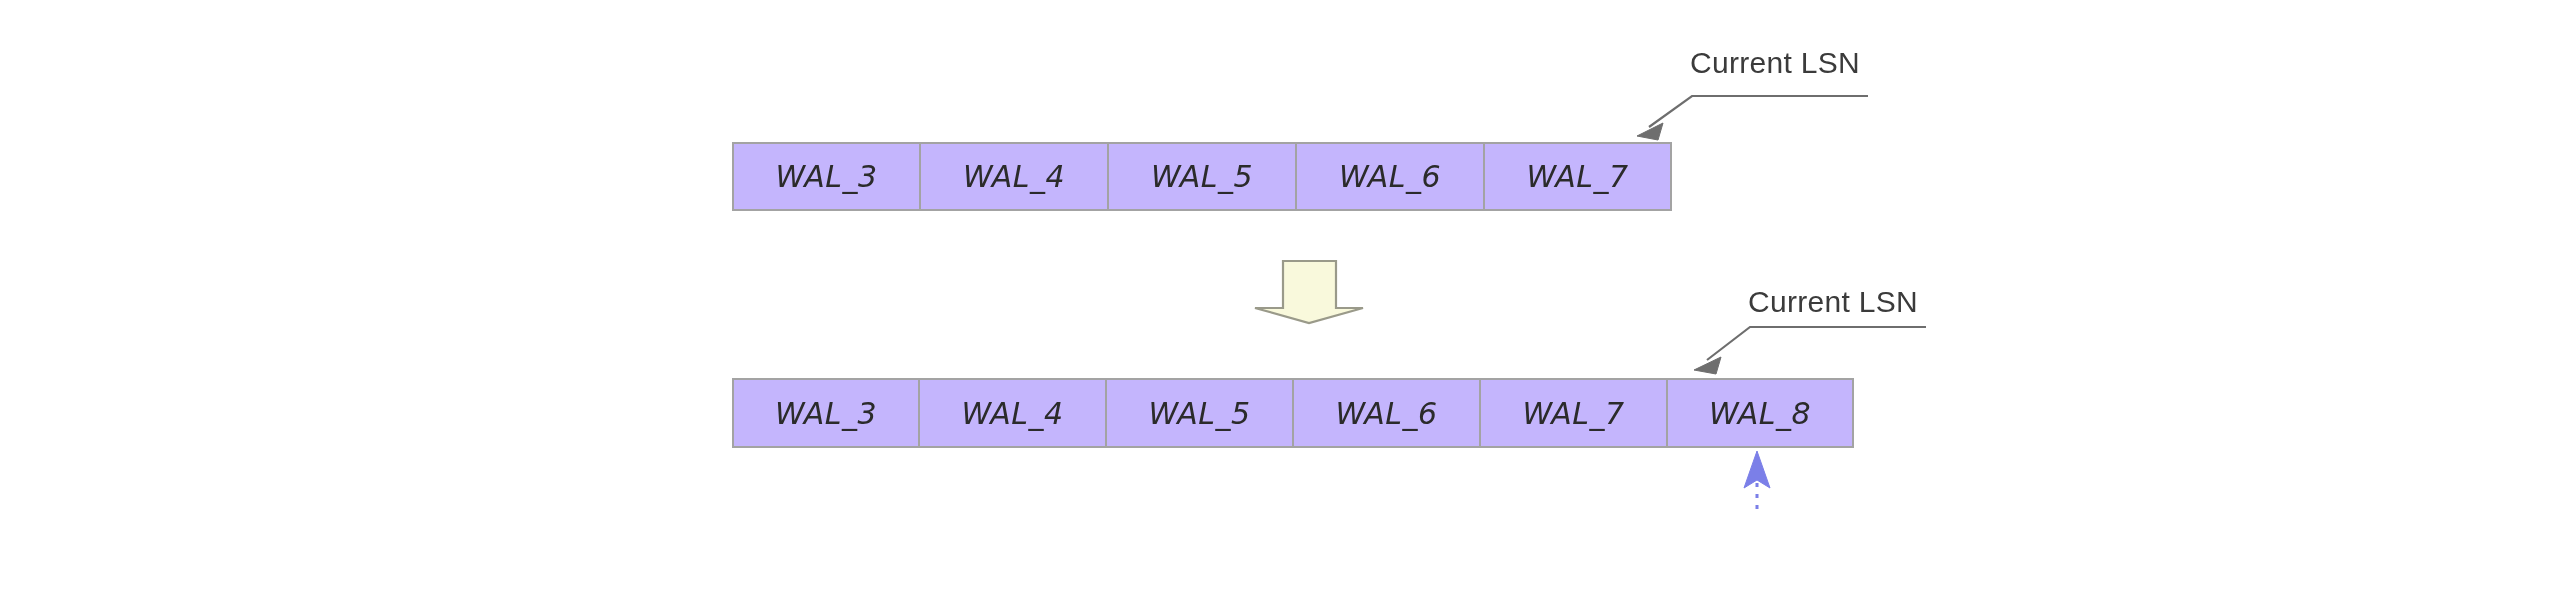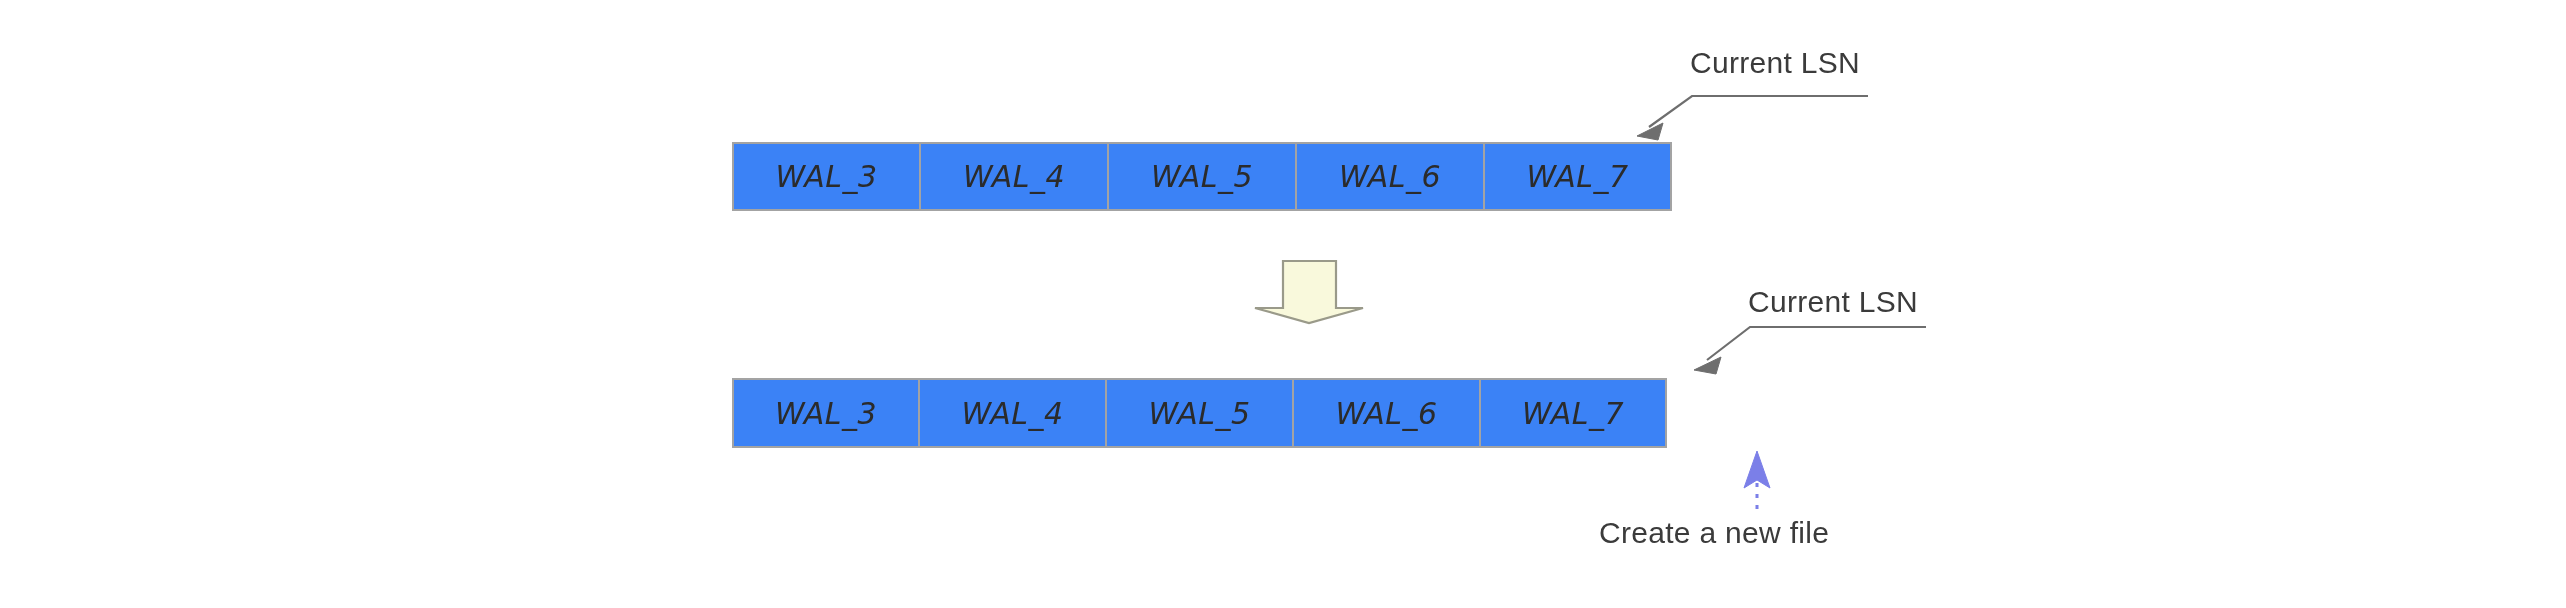--- a/index.html
+++ b/index.html
@@ -22,21 +22,21 @@
   .wal-row {
     position: absolute;
     display: flex;
     box-sizing: border-box;
   }
   .wal-cell {
     box-sizing: border-box;
     border: 2px solid #a3a3a3;
     border-right-width: 1px;
     border-left-width: 1px;
-    background: #3b82f6;
+    background: #c4b5fd;
     display: flex;
     align-items: center;
     justify-content: center;
     font-family: "DejaVu Sans", sans-serif;
     font-style: italic;
     font-size: 30px;
     color: #2b2b2b;
     letter-spacing: 0.5px;
     white-space: nowrap;
   }
@@ -83,27 +83,27 @@
     <div class="wal-cell">WAL_6</div>
     <div class="wal-cell">WAL_7</div>
   </div>
 
   <div class="wal-row" id="row2">
     <div class="wal-cell">WAL_3</div>
     <div class="wal-cell">WAL_4</div>
     <div class="wal-cell">WAL_5</div>
     <div class="wal-cell">WAL_6</div>
     <div class="wal-cell">WAL_7</div>
+    <div class="wal-cell">WAL_8</div>
   </div>
 
   <div class="annot-label" id="lsn-label-1">Current LSN</div>
 
   <div class="annot-label" id="lsn-label-2">Current LSN</div>
 
-  <div class="annot-label" id="create-label">Create a new file</div>
 
   <svg id="overlay" viewBox="0 0 2566 608">
 
     <g>
       <path d="M 1868 96 L 1692 96 L 1649 127" fill="none" stroke="#6e6e6e" stroke-width="2.2" stroke-linejoin="miter"></path>
       <path d="M 1637 136 L 1663 123 L 1658 140 Z" fill="#6e6e6e" stroke="#6e6e6e" stroke-width="1"></path>
     </g>
 
     <g>
       <path d="M 1926 327 L 1750 327 L 1707 360" fill="none" stroke="#6e6e6e" stroke-width="2.2" stroke-linejoin="miter"></path>

